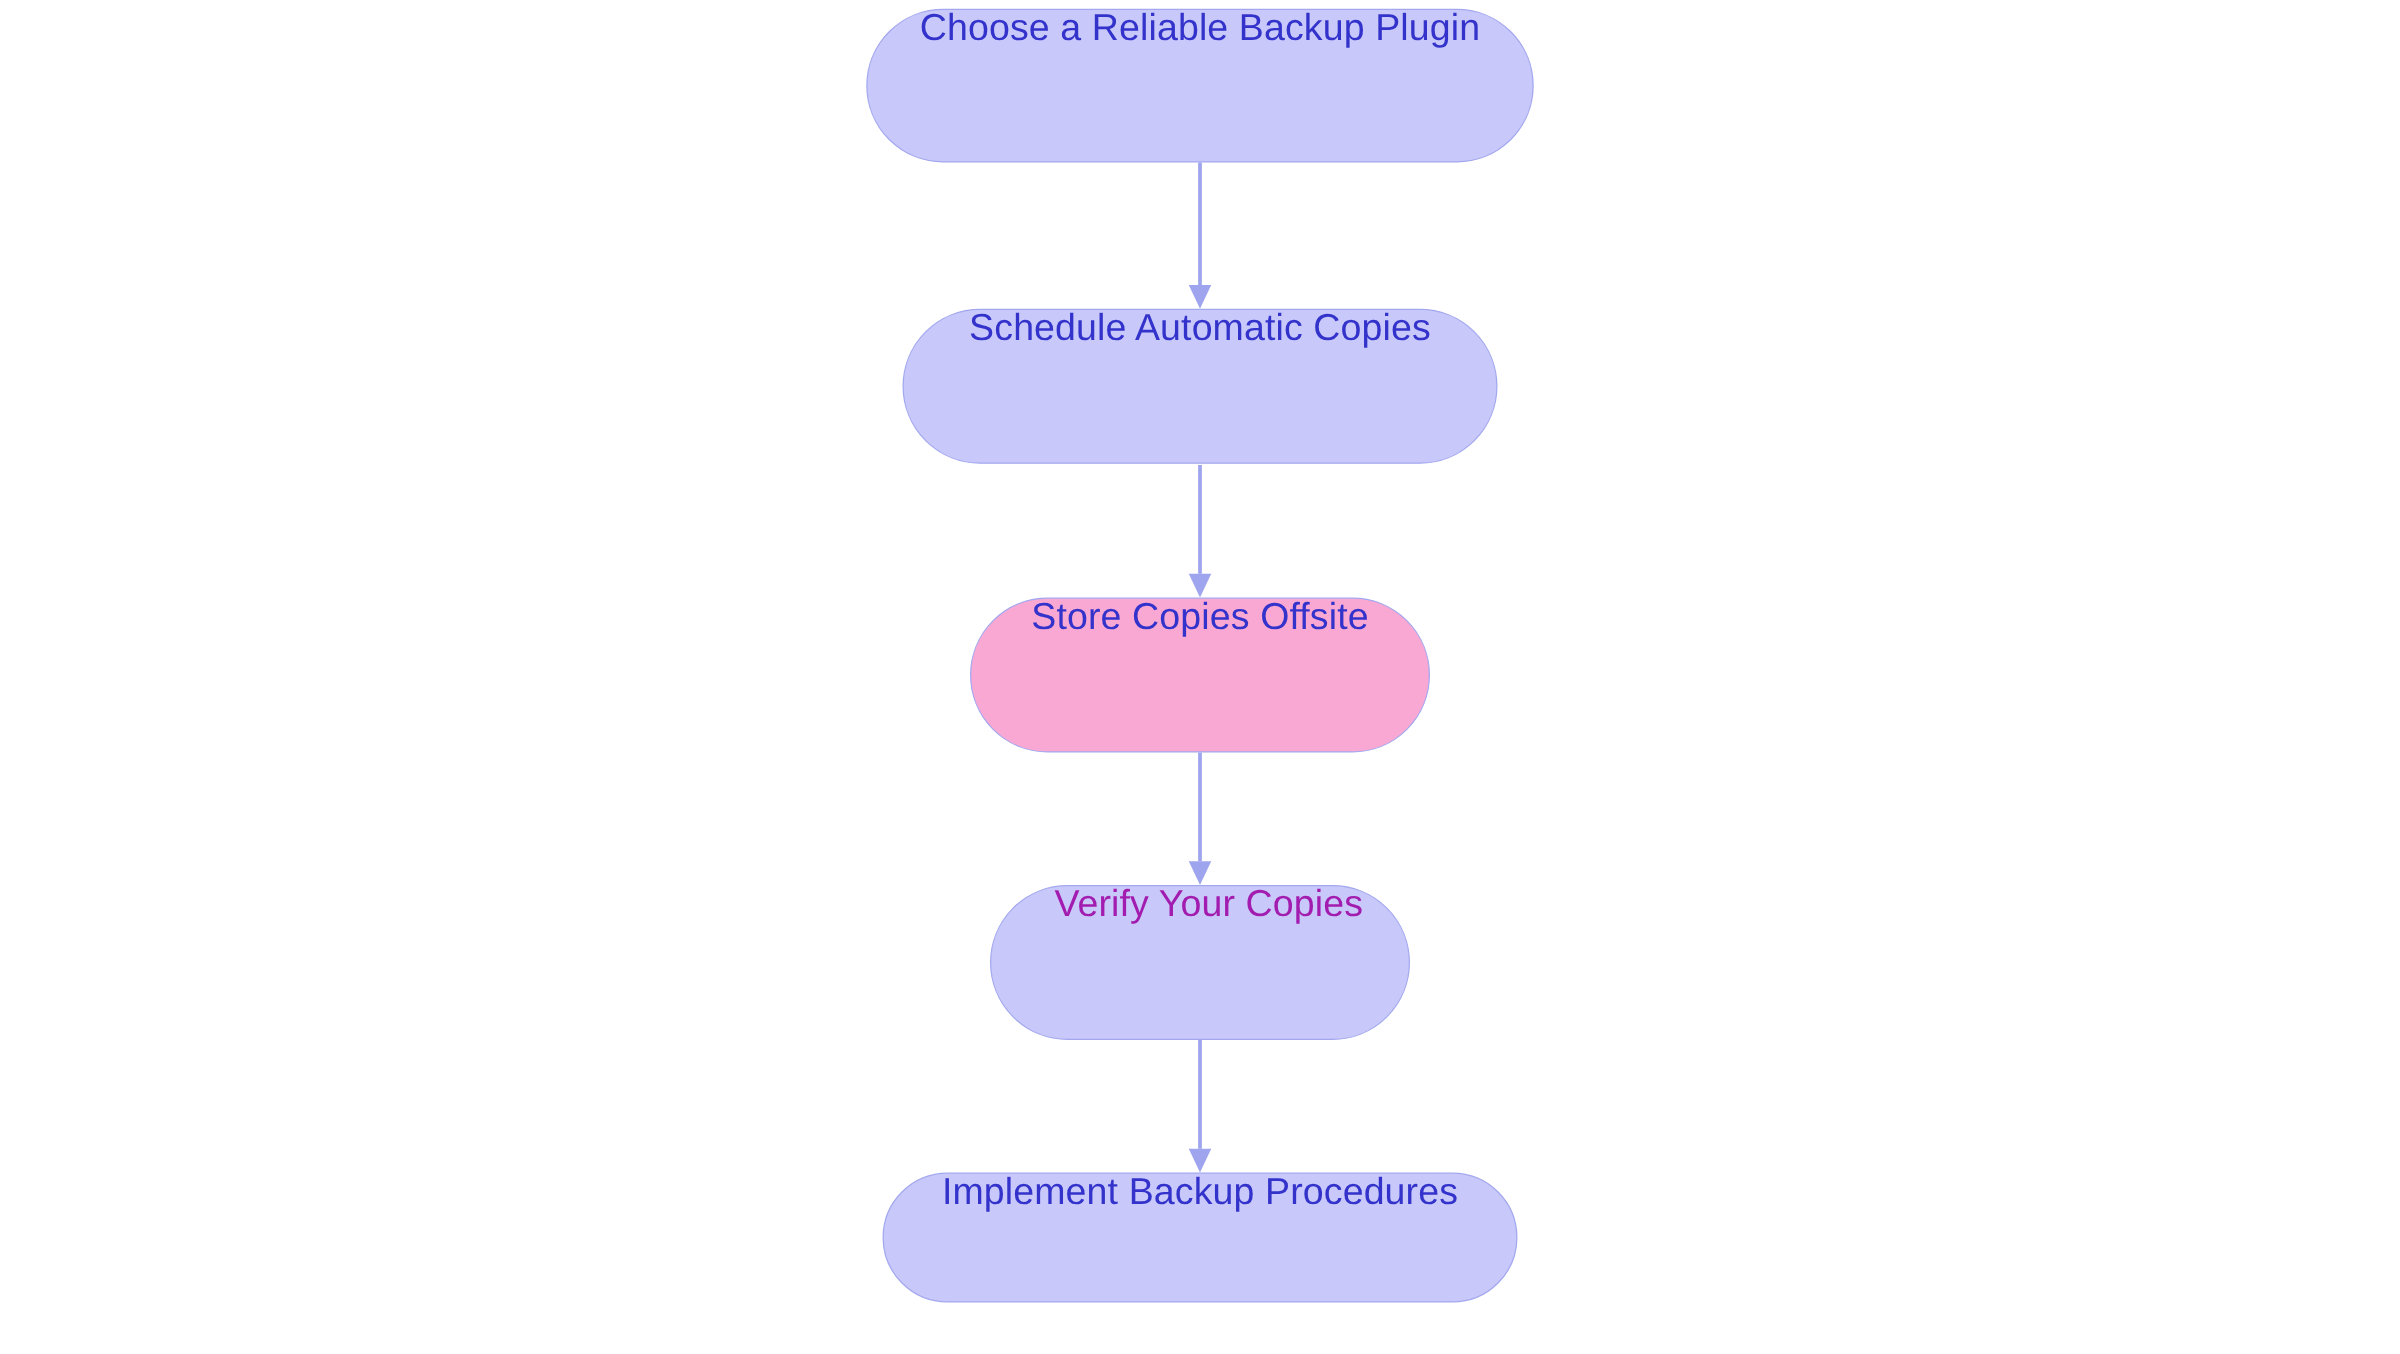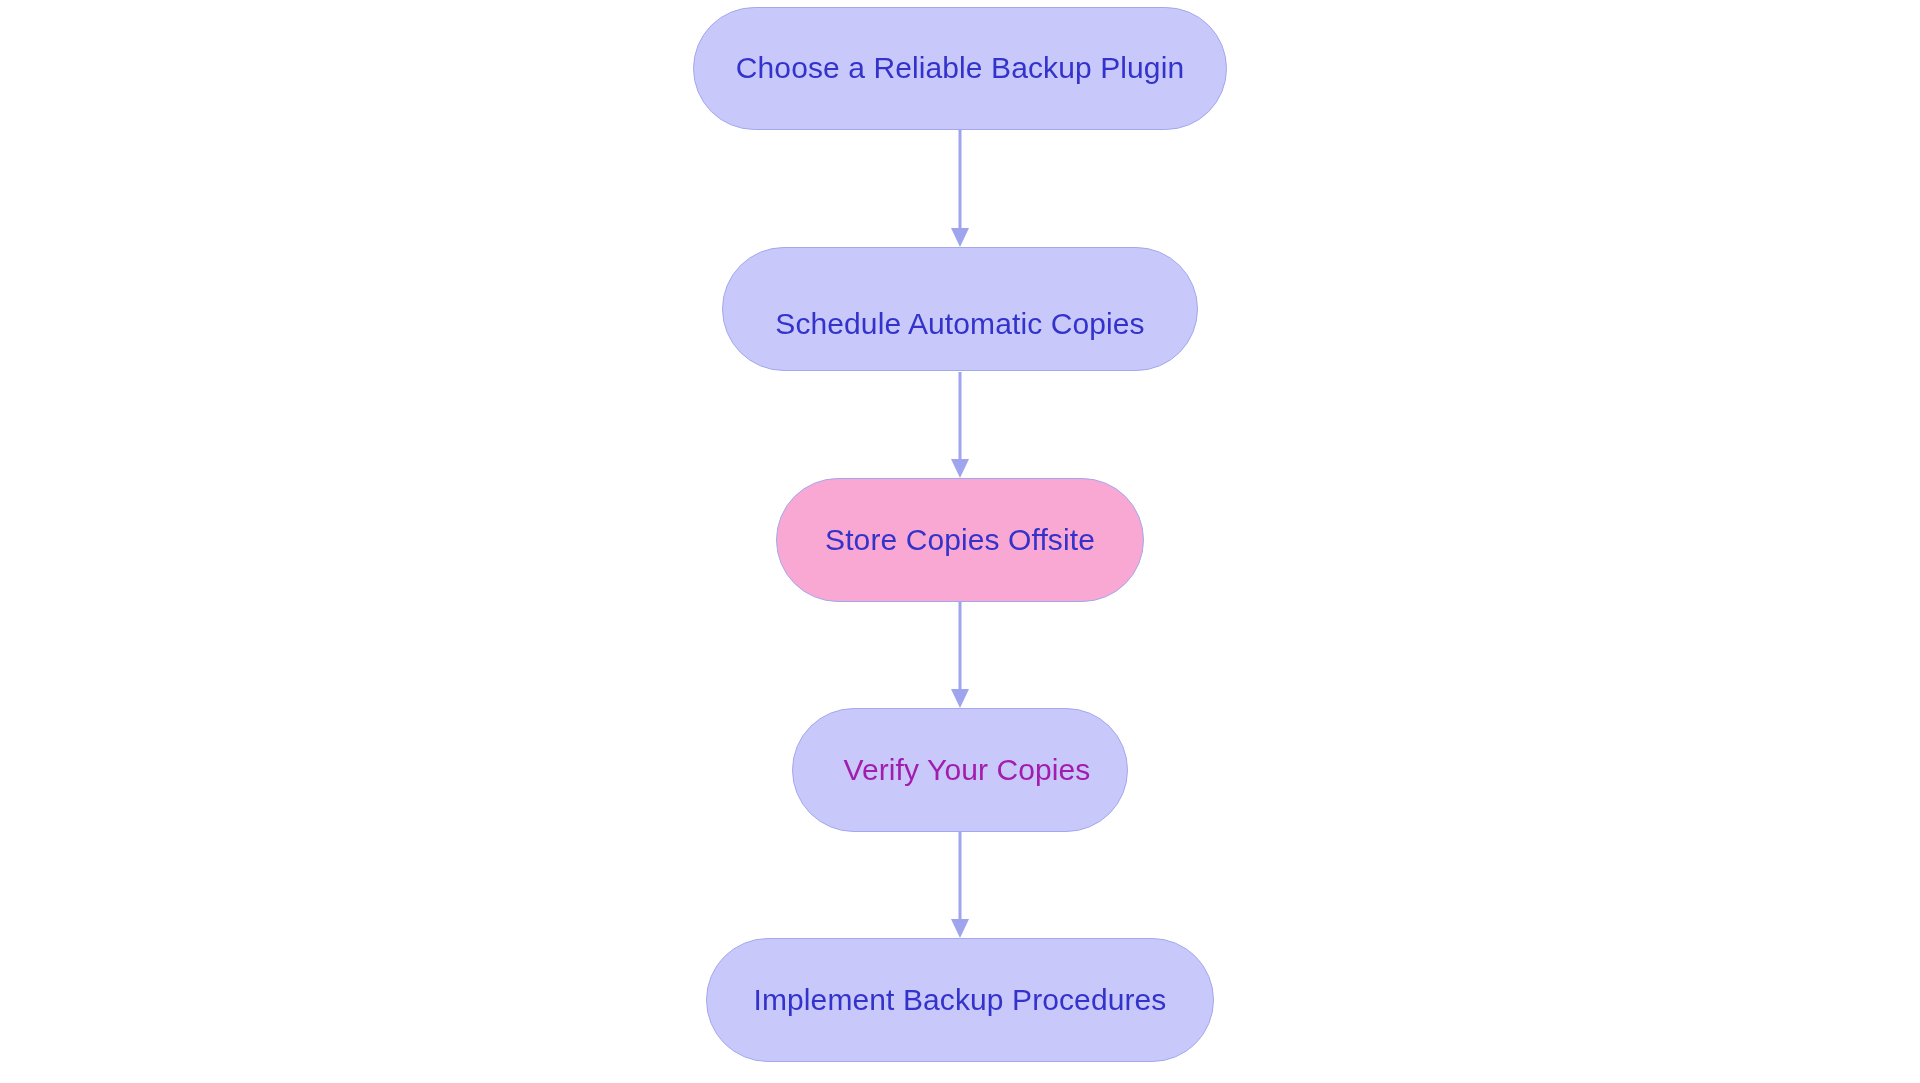--- a/index.html
+++ b/index.html
@@ -20,21 +20,20 @@
     width: 1920px;
     height: 1083px;
     background: #ffffff;
   }
 
   
   .node {
     position: absolute;
     box-sizing: border-box;
     display: flex;
-    align-items: center;
     justify-content: center;
     background: #c8c9fa;
     border: 1.6px solid #a3a8ee;
     border-radius: 9999px;
     left: 50%;
     transform: translateX(-50%);
   }
   .node-label {
     color: #3333cc;
     font-family: "Liberation Sans", "DejaVu Sans", sans-serif;
@@ -96,28 +95,28 @@
   <div class="edge" style="top: 832px; height: 106px;">
     <div class="edge-line" style="height: 87px; background: rgb(159, 164, 238);"></div>
     <div class="edge-head" style="top: 87px; border-top-color: rgb(159, 164, 238);"></div>
   </div>
 
   <div class="node" style="width: 534px; height: 123px; top: 6.5px; background: rgb(200, 201, 250); border-color: rgb(163, 168, 238);">
     <span class="node-label" style="color: rgb(51, 51, 204);">Choose a Reliable Backup Plugin</span>
   </div>
 
   <div class="node" style="width: 476px; height: 124px; top: 247px; background: rgb(200, 201, 250); border-color: rgb(163, 168, 238);">
-    <span class="node-label" style="color: rgb(51, 51, 204); margin-top: 29px;">Schedule Automatic Copies</span>
+    <span class="node-label" style="color: rgb(51, 51, 204);">Schedule Automatic Copies</span>
   </div>
 
   <div class="node" style="width: 368px; height: 124px; top: 478px; background: #f9a8d4; border-color: rgb(163, 168, 238);">
     <span class="node-label" style="color: rgb(51, 51, 204);">Store Copies Offsite</span>
   </div>
 
   <div class="node" style="width: 336px; height: 124px; top: 708px; background: rgb(200, 201, 250); border-color: rgb(163, 168, 238);">
     <span class="node-label" style="color: #a21caf; margin-left: 14px;">Verify Your Copies</span>
   </div>
 
-  <div class="node" style="width: 508px; height: 124px; top: 938px; background: rgb(200, 201, 250); border-color: rgb(163, 168, 238);">
+  <div class="node" style="width: 508px; height: 104px; top: 938px; background: rgb(200, 201, 250); border-color: rgb(163, 168, 238);">
     <span class="node-label" style="color: rgb(51, 51, 204);">Implement Backup Procedures</span>
   </div>
 
 </div>
 
 </body></html>

